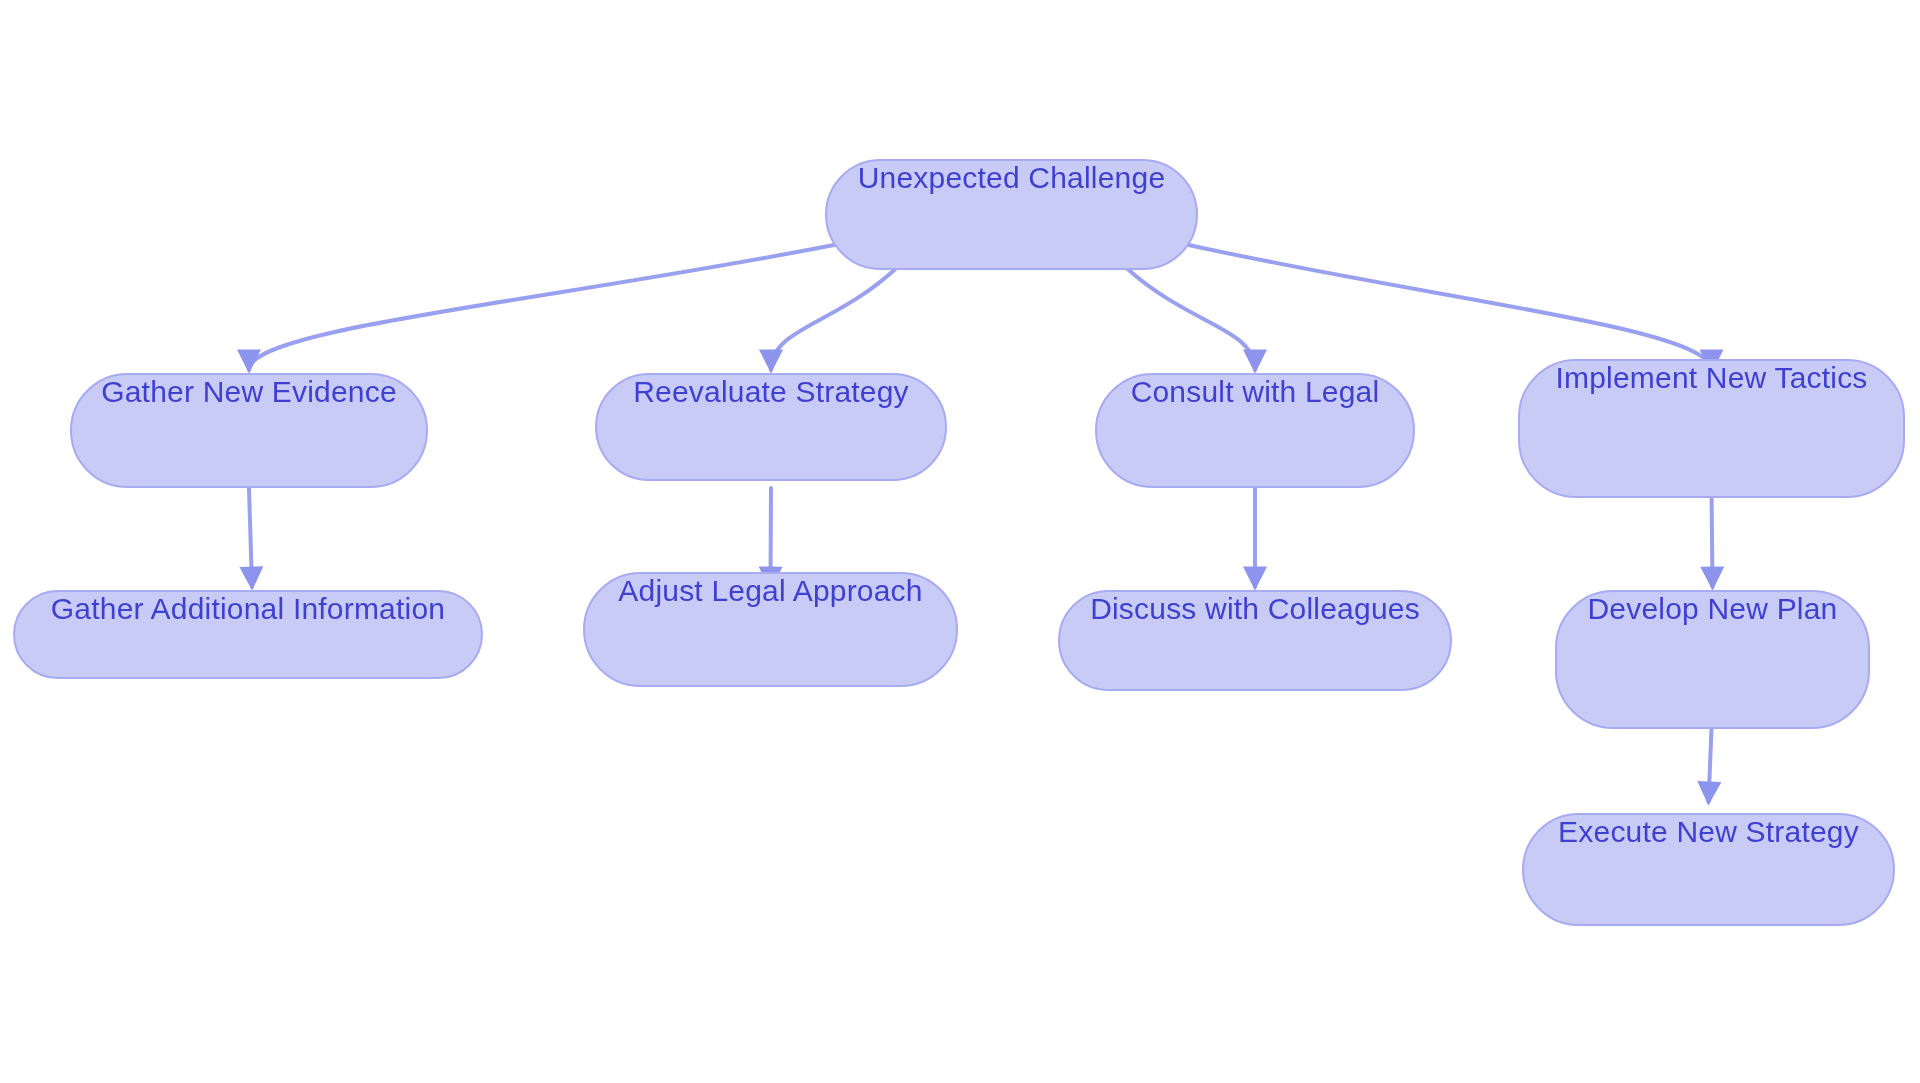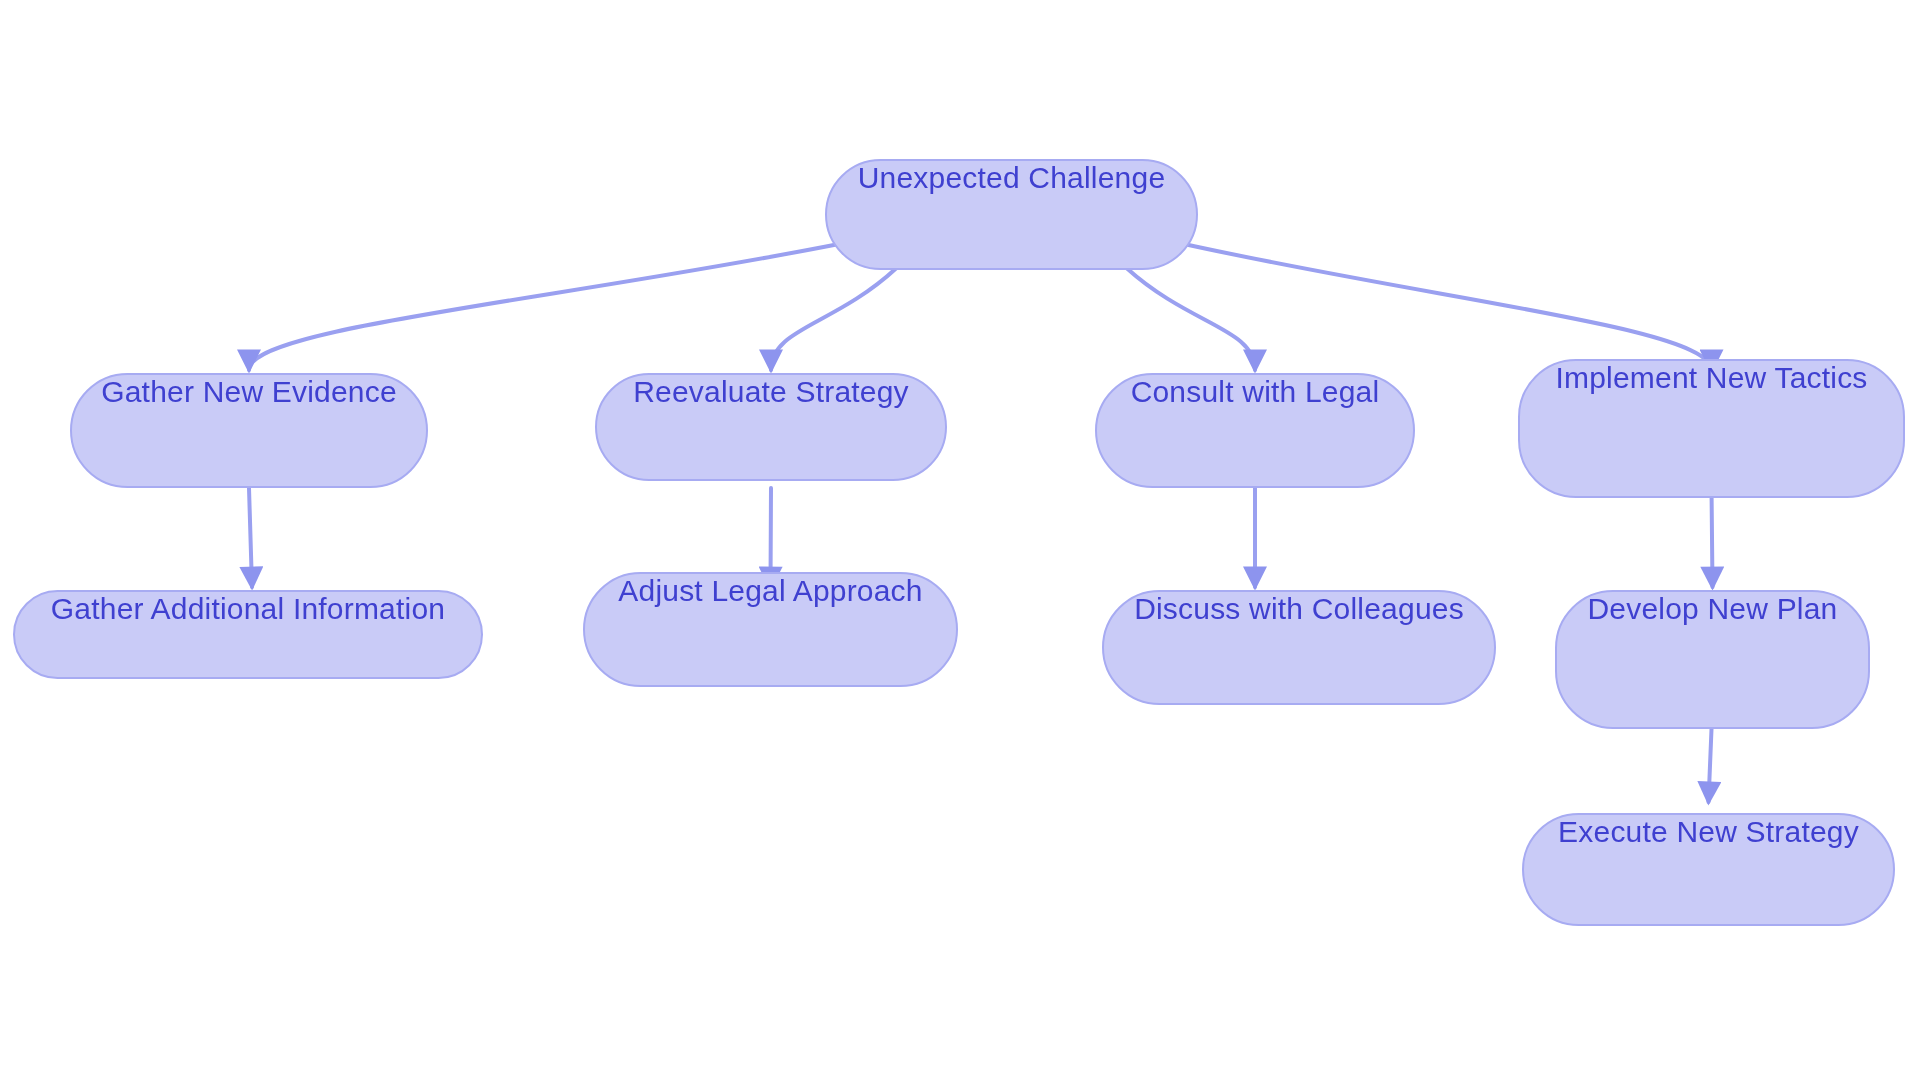--- a/index.html
+++ b/index.html
@@ -80,21 +80,21 @@
       </div>
       <div class="node" style="left: 1518px; top: 359px; width: 387px; height: 139px;">
         <span class="label">Implement New Tactics</span>
       </div>
       <div class="node" style="left: 13px; top: 590px; width: 470px; height: 89px;">
         <span class="label">Gather Additional Information</span>
       </div>
       <div class="node" style="left: 583px; top: 572px; width: 375px; height: 115px;">
         <span class="label">Adjust Legal Approach</span>
       </div>
-      <div class="node" style="left: 1102px; top: 590px; width: 394px; height: 115px;">
+      <div class="node" style="left: 1058px; top: 590px; width: 394px; height: 101px;">
         <span class="label">Discuss with Colleagues</span>
       </div>
       <div class="node" style="left: 1555px; top: 590px; width: 315px; height: 139px;">
         <span class="label">Develop New Plan</span>
       </div>
       <div class="node" style="left: 1522px; top: 805px; width: 373px; height: 113px; margin-top: 8px;">
         <span class="label">Execute New Strategy</span>
       </div>
     </div>
 </div>

